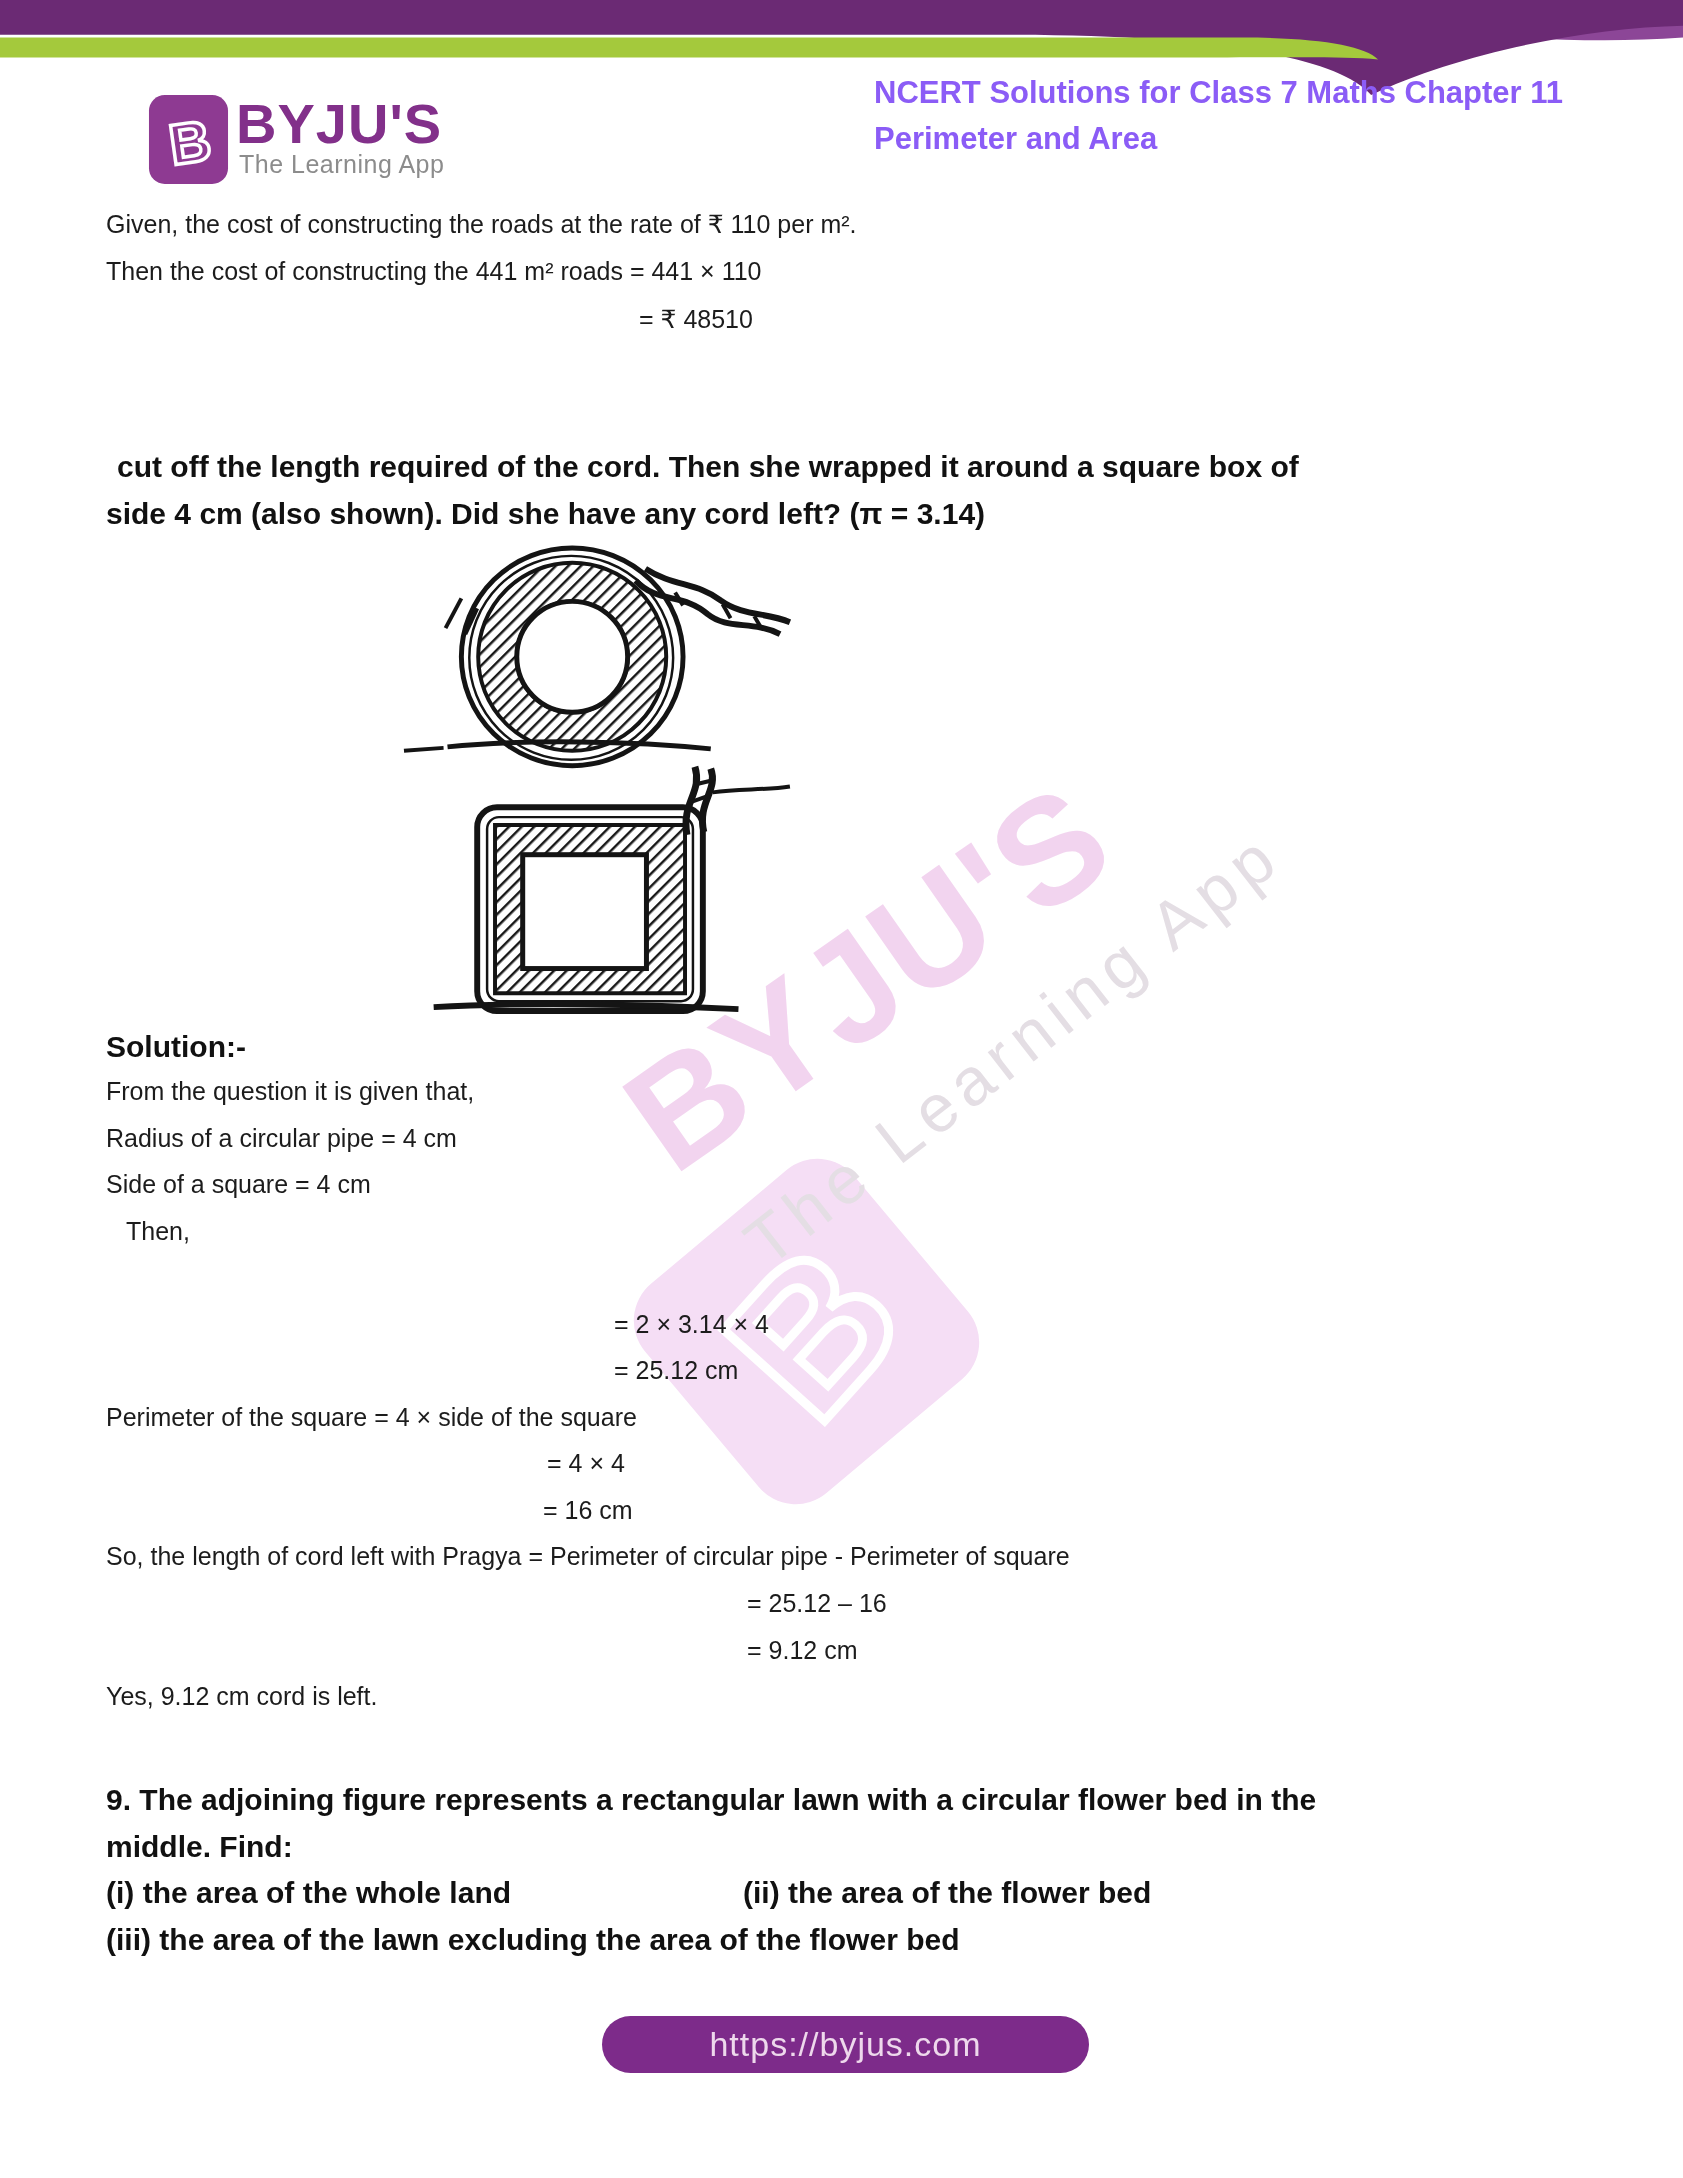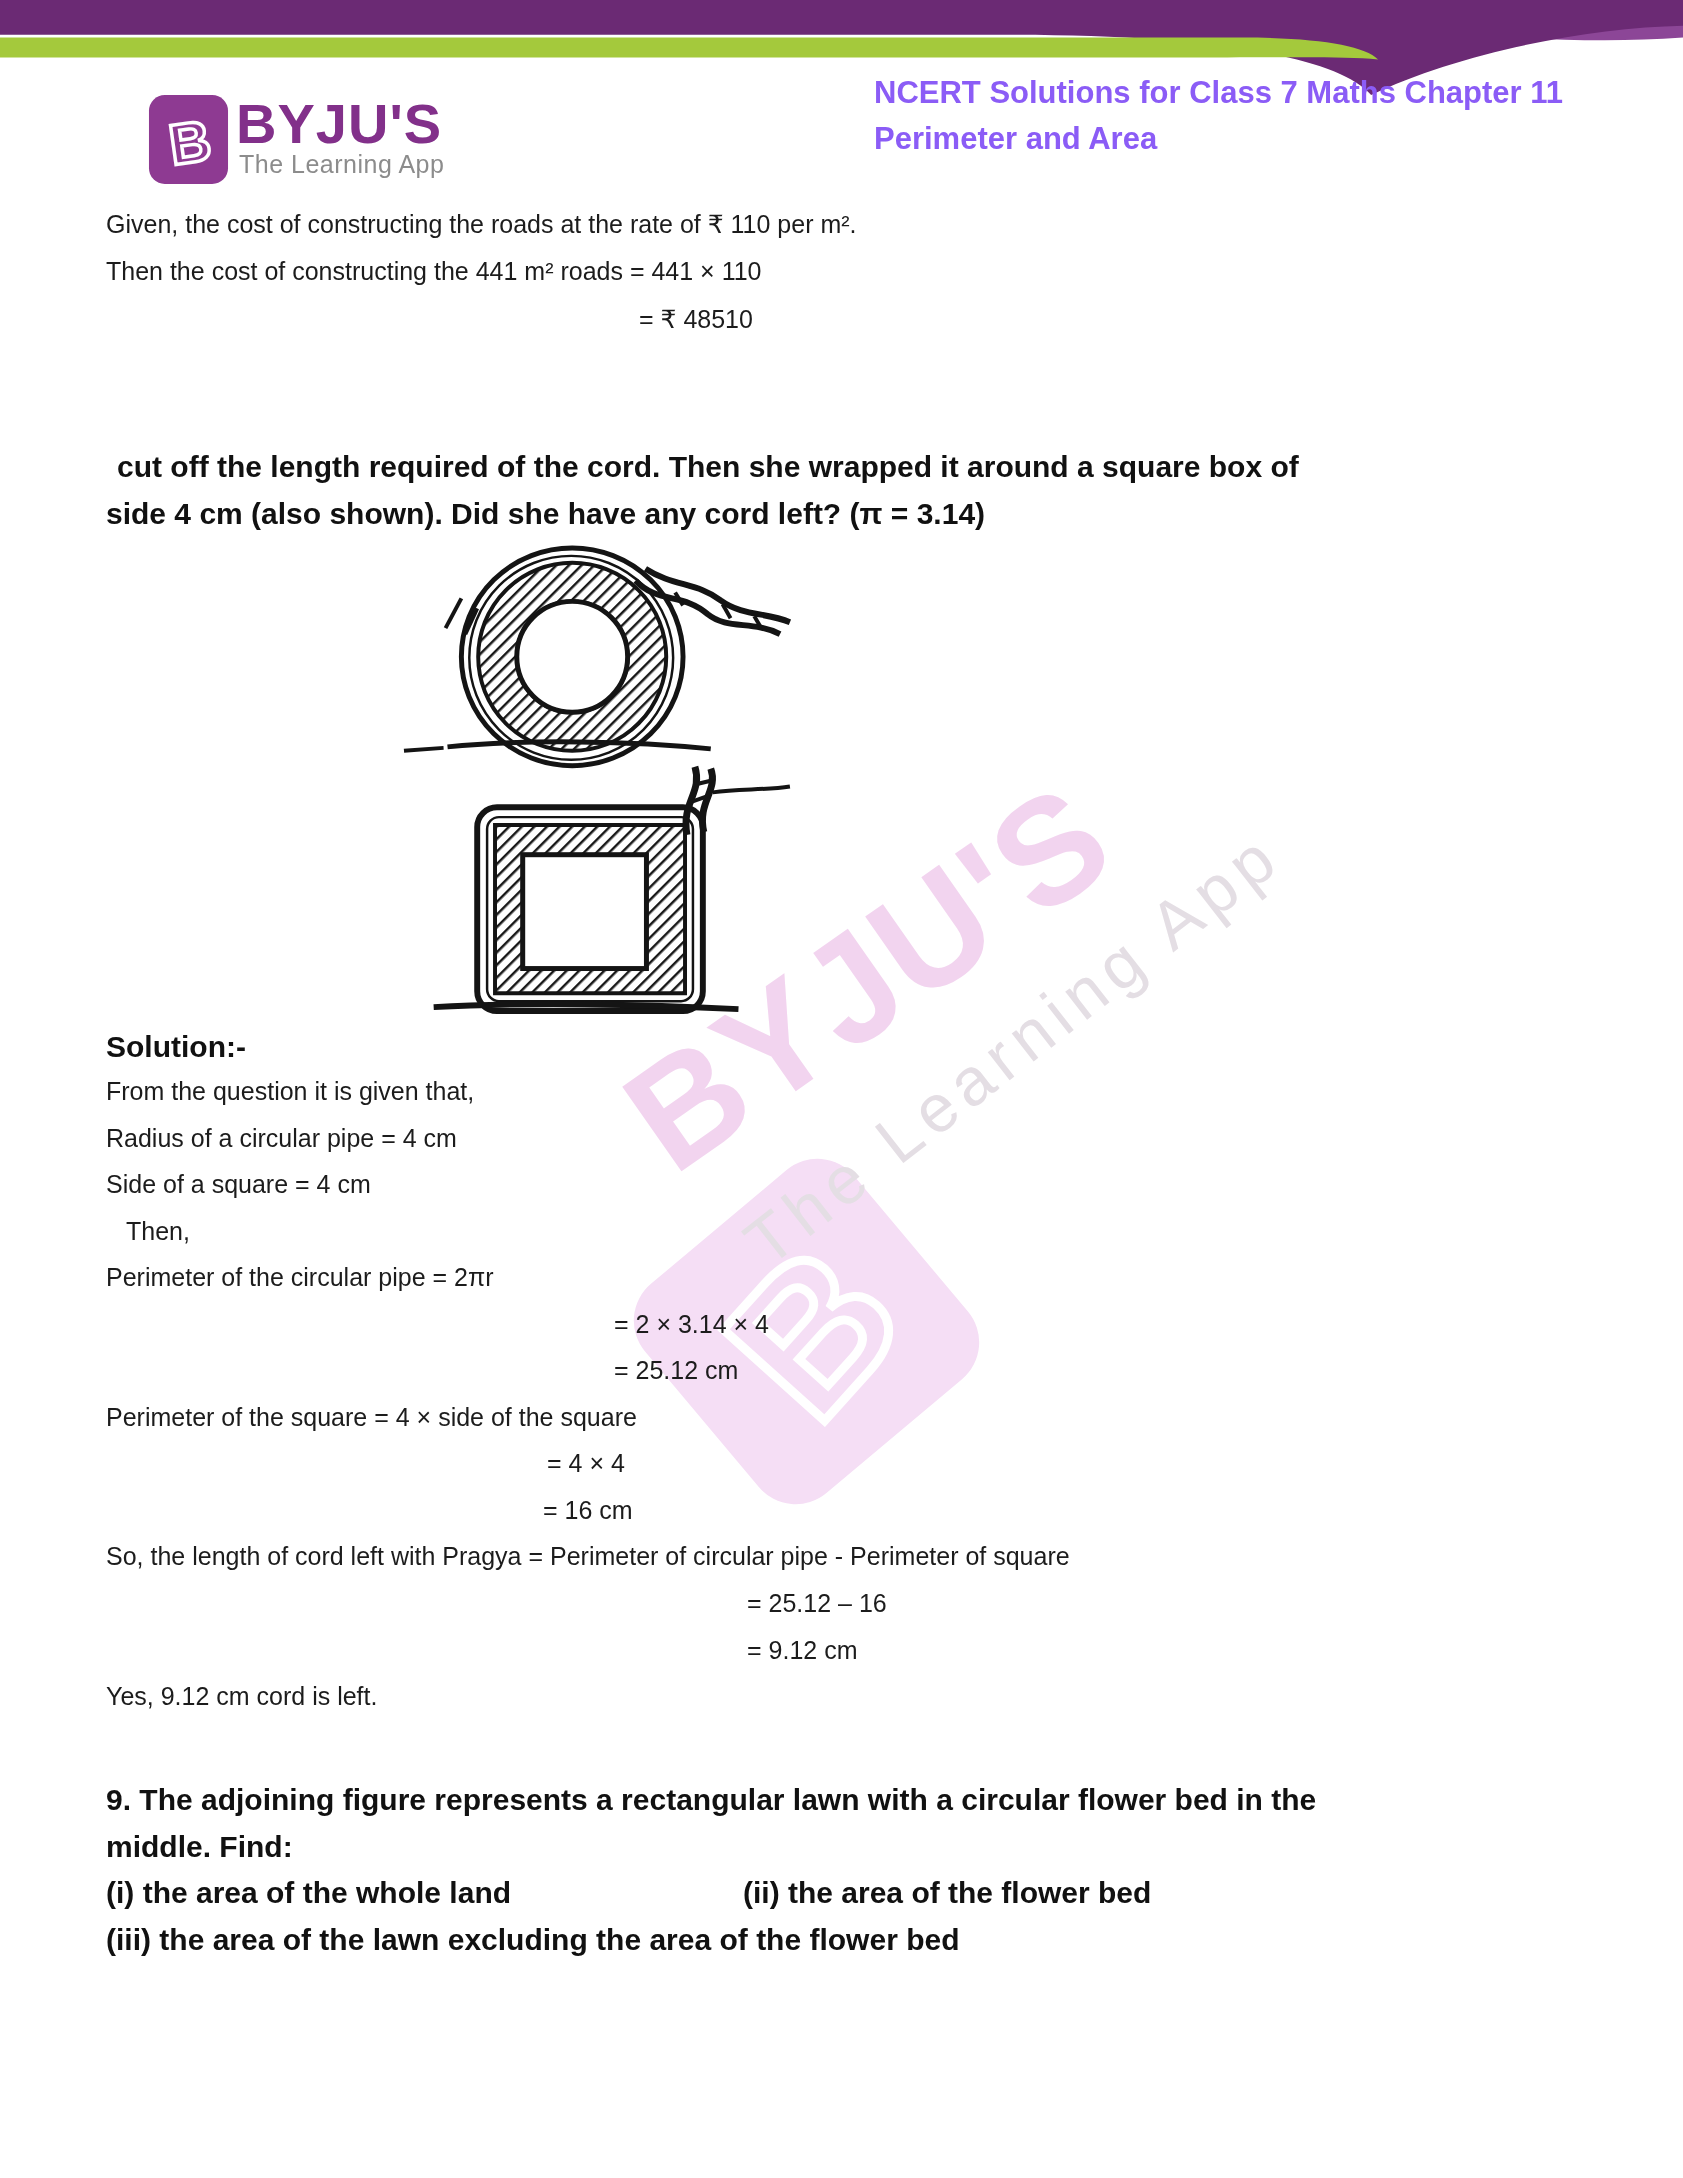--- a/index.html
+++ b/index.html
@@ -107,32 +107,34 @@
 
       <path d="M148,469 C240,464 360,466 456,471" stroke="#141414" stroke-width="6" fill="none"></path>
     </g>
   </svg>
 
   <div class="abs b" style="left:106px;top:1030px;">Solution:-</div>
   <div class="abs t" style="left:106px;top:1077px;">From the question it is given that,</div>
   <div class="abs t" style="left:106px;top:1124px;">Radius of a circular pipe = 4 cm</div>
   <div class="abs t" style="left:106px;top:1170px;">Side of a square = 4 cm</div>
   <div class="abs t" style="left:106px;top:1217px;margin-left:20px;">Then,</div>
-  <div class="abs t" style="left:106px;top:1263px;">Perimeter of the circular pipe = 2πr</div>
   <div class="abs t" style="left:614px;top:1310px;">= 2 × 3.14 × 4</div>
   <div class="abs t" style="left:614px;top:1356px;">= 25.12 cm</div>
   <div class="abs t" style="left:106px;top:1403px;">Perimeter of the square = 4 × side of the square</div>
   <div class="abs t" style="left:547px;top:1449px;">= 4 × 4</div>
   <div class="abs t" style="left:543px;top:1496px;">= 16 cm</div>
   <div class="abs t" style="left:106px;top:1542px;">So, the length of cord left with Pragya = Perimeter of circular pipe - Perimeter of square</div>
   <div class="abs t" style="left:747px;top:1589px;">= 25.12 – 16</div>
   <div class="abs t" style="left:747px;top:1636px;">= 9.12 cm</div>
   <div class="abs t" style="left:106px;top:1682px;">Yes, 9.12 cm cord is left.</div>
 
   <div class="abs b" style="left:106px;top:1783px;">9. The adjoining figure represents a rectangular lawn with a circular flower bed in the</div>
   <div class="abs b" style="left:106px;top:1830px;">middle. Find:</div>
   <div class="abs b" style="left:106px;top:1876px;">(i) the area of the whole land</div>
   <div class="abs b" style="left:743px;top:1876px;">(ii) the area of the flower bed</div>
   <div class="abs b" style="left:106px;top:1923px;">(iii) the area of the lawn excluding the area of the flower bed</div>
 
+  <div class="abs pill">
+    <span>https://byjus.com</span>
+  </div>
 
 </div>
 
 
 </body></html>

